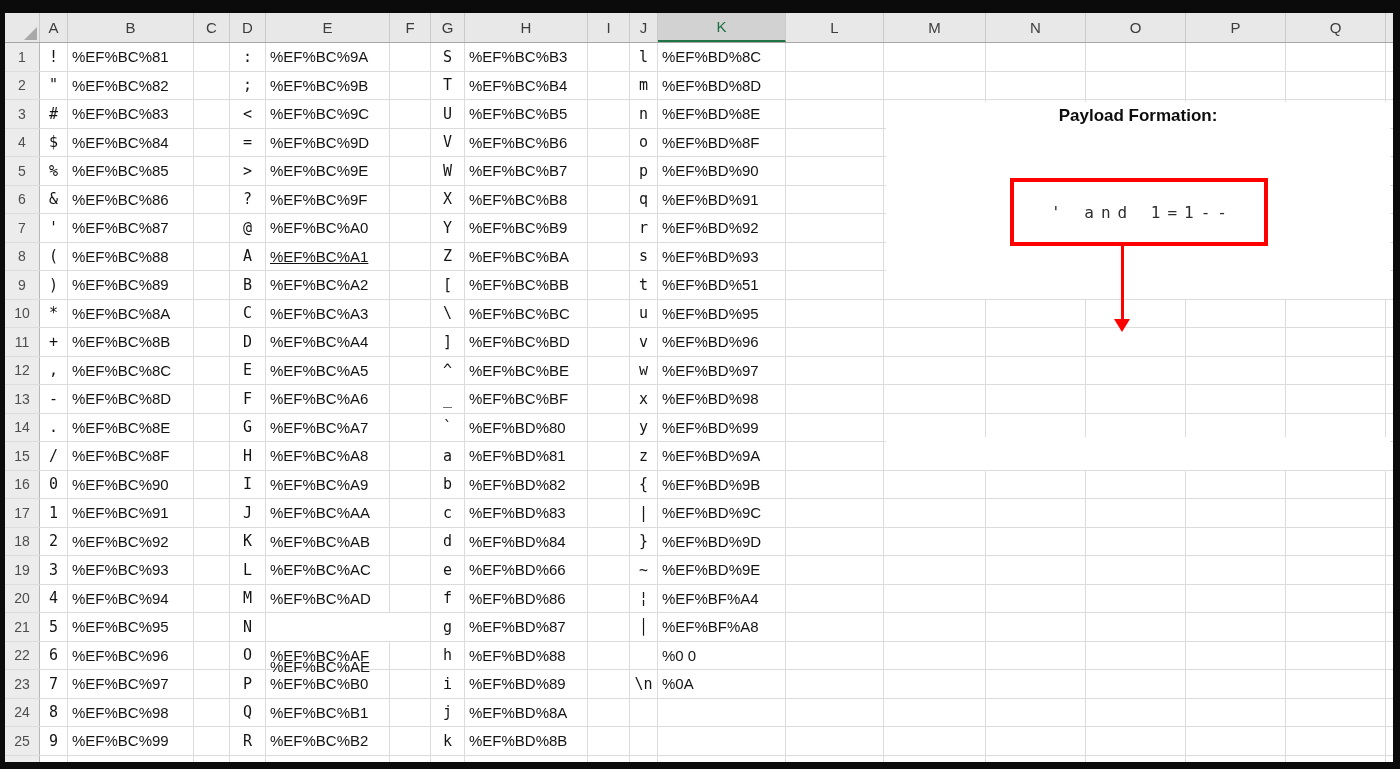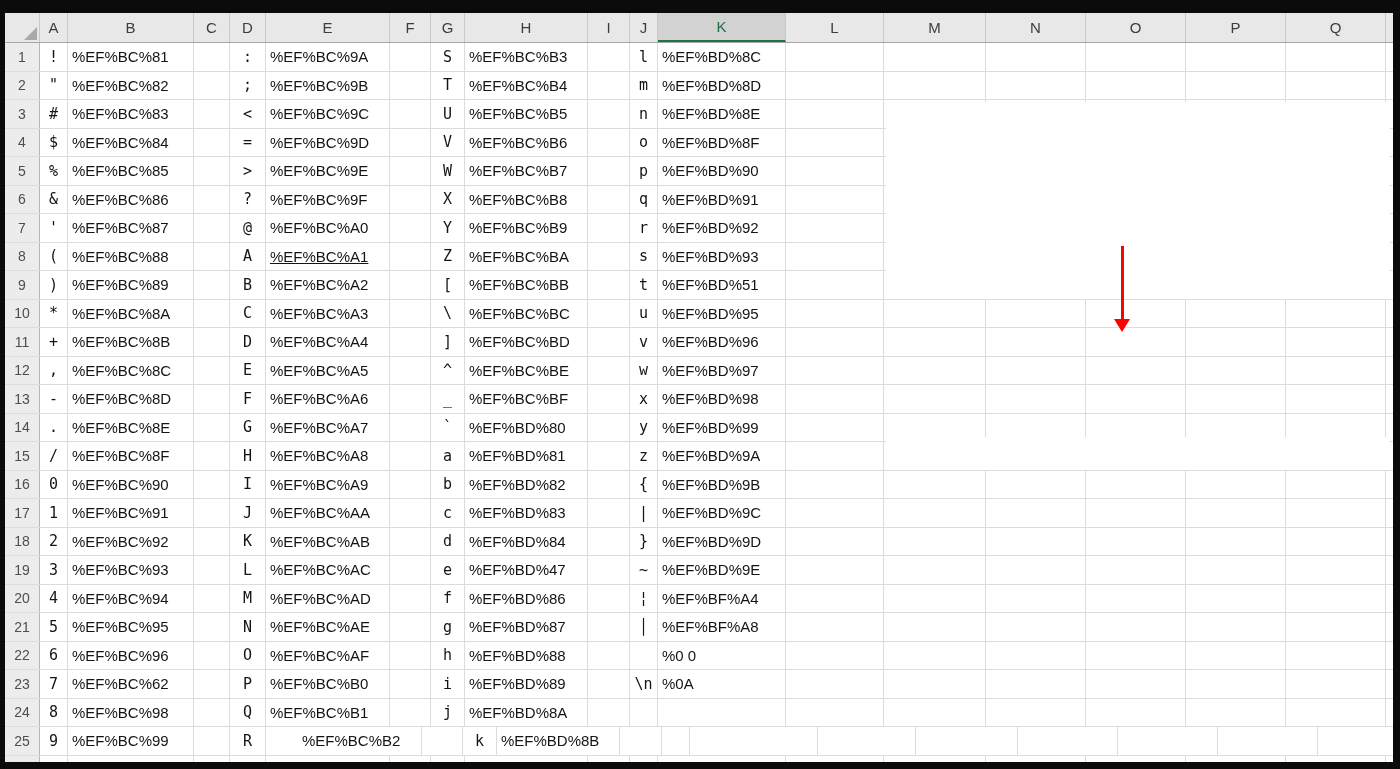--- a/index.html
+++ b/index.html
@@ -465,21 +465,21 @@
         </div>
         <div class="grid-row">
           <div class="rowhdr">19</div>
           <div class="cell char-cell" style="width: 28px;">3</div>
           <div class="cell code-cell" style="width: 126px;">%EF%BC%93</div>
           <div class="cell char-cell" style="width: 36px;"></div>
           <div class="cell char-cell" style="width: 36px;">L</div>
           <div class="cell code-cell" style="width: 124px;">%EF%BC%AC</div>
           <div class="cell char-cell" style="width: 41px;"></div>
           <div class="cell char-cell" style="width: 34px;">e</div>
-          <div class="cell code-cell" style="width: 123px;">%EF%BD%47</div>
+          <div class="cell code-cell" style="width: 123px;">%EF%BD%66</div>
           <div class="cell char-cell" style="width: 42px;"></div>
           <div class="cell char-cell" style="width: 28px;">~</div>
           <div class="cell code-cell" style="width: 128px;">%EF%BD%9E</div>
           <div class="cell char-cell" style="width: 98px;"></div>
           <div class="cell char-cell" style="width: 102px;"></div>
           <div class="cell char-cell" style="width: 100px;"></div>
           <div class="cell char-cell" style="width: 100px;"></div>
           <div class="cell char-cell" style="width: 100px;"></div>
           <div class="cell char-cell" style="width: 100px;"></div>
           <div class="row-filler"></div>
@@ -504,21 +504,21 @@
           <div class="cell char-cell" style="width: 100px;"></div>
           <div class="cell char-cell" style="width: 100px;"></div>
           <div class="row-filler"></div>
         </div>
         <div class="grid-row">
           <div class="rowhdr">21</div>
           <div class="cell char-cell" style="width: 28px;">5</div>
           <div class="cell code-cell" style="width: 126px;">%EF%BC%95</div>
           <div class="cell char-cell" style="width: 36px;"></div>
           <div class="cell char-cell" style="width: 36px;">N</div>
-          <div class="cell code-cell" style="width: 124px;">%EF%BC%AE</div>
+          <div class="cell code-cell" style="width: 124px; margin-top: 40px;">%EF%BC%AE</div>
           <div class="cell char-cell" style="width: 41px;"></div>
           <div class="cell char-cell" style="width: 34px;">g</div>
           <div class="cell code-cell" style="width: 123px;">%EF%BD%87</div>
           <div class="cell char-cell" style="width: 42px;"></div>
           <div class="cell char-cell" style="width: 28px;">│</div>
           <div class="cell code-cell" style="width: 128px;">%EF%BF%A8</div>
           <div class="cell char-cell" style="width: 98px;"></div>
           <div class="cell char-cell" style="width: 102px;"></div>
           <div class="cell char-cell" style="width: 100px;"></div>
           <div class="cell char-cell" style="width: 100px;"></div>
@@ -543,21 +543,21 @@
           <div class="cell char-cell" style="width: 102px;"></div>
           <div class="cell char-cell" style="width: 100px;"></div>
           <div class="cell char-cell" style="width: 100px;"></div>
           <div class="cell char-cell" style="width: 100px;"></div>
           <div class="cell char-cell" style="width: 100px;"></div>
           <div class="row-filler"></div>
         </div>
         <div class="grid-row">
           <div class="rowhdr">23</div>
           <div class="cell char-cell" style="width: 28px;">7</div>
-          <div class="cell code-cell" style="width: 126px;">%EF%BC%62</div>
+          <div class="cell code-cell" style="width: 126px;">%EF%BC%97</div>
           <div class="cell char-cell" style="width: 36px;"></div>
           <div class="cell char-cell" style="width: 36px;">P</div>
           <div class="cell code-cell" style="width: 124px;">%EF%BC%B0</div>
           <div class="cell char-cell" style="width: 41px;"></div>
           <div class="cell char-cell" style="width: 34px;">i</div>
           <div class="cell code-cell" style="width: 123px;">%EF%BD%89</div>
           <div class="cell char-cell" style="width: 42px;"></div>
           <div class="cell char-cell" style="width: 28px;">\n</div>
           <div class="cell code-cell" style="width: 128px;">%0A</div>
           <div class="cell char-cell" style="width: 98px;"></div>
@@ -588,21 +588,21 @@
           <div class="cell char-cell" style="width: 100px;"></div>
           <div class="cell char-cell" style="width: 100px;"></div>
           <div class="row-filler"></div>
         </div>
         <div class="grid-row">
           <div class="rowhdr">25</div>
           <div class="cell char-cell" style="width: 28px;">9</div>
           <div class="cell code-cell" style="width: 126px;">%EF%BC%99</div>
           <div class="cell char-cell" style="width: 36px;"></div>
           <div class="cell char-cell" style="width: 36px;">R</div>
-          <div class="cell code-cell" style="width: 124px; margin-left: 32px;">%EF%BC%B2</div>
+          <div class="cell code-cell" style="width: 124px;">%EF%BC%B2</div>
           <div class="cell char-cell" style="width: 41px;"></div>
           <div class="cell char-cell" style="width: 34px;">k</div>
           <div class="cell code-cell" style="width: 123px;">%EF%BD%8B</div>
           <div class="cell char-cell" style="width: 42px;"></div>
           <div class="cell char-cell" style="width: 28px;"></div>
           <div class="cell code-cell" style="width: 128px;"></div>
           <div class="cell char-cell" style="width: 98px;"></div>
           <div class="cell char-cell" style="width: 102px;"></div>
           <div class="cell char-cell" style="width: 100px;"></div>
           <div class="cell char-cell" style="width: 100px;"></div>
@@ -630,18 +630,22 @@
           <div class="cell char-cell" style="width: 100px;"></div>
           <div class="cell char-cell" style="width: 100px;"></div>
           <div class="row-filler"></div>
         </div>
       </div>
   </div>
 
   <div id="annot-whitebox" class="white-shape"></div>
   <div id="annot-whitebox2" class="white-shape"></div>
 
+  <div id="payload-title">Payload Formation:</div>
 
+  <div id="payload-source-box">
+    <span>' and 1=1--</span>
+  </div>
 
   <div id="payload-arrow-line"></div>
   <div id="payload-arrow-head"></div>
 
 </div>
 
 </body></html>

